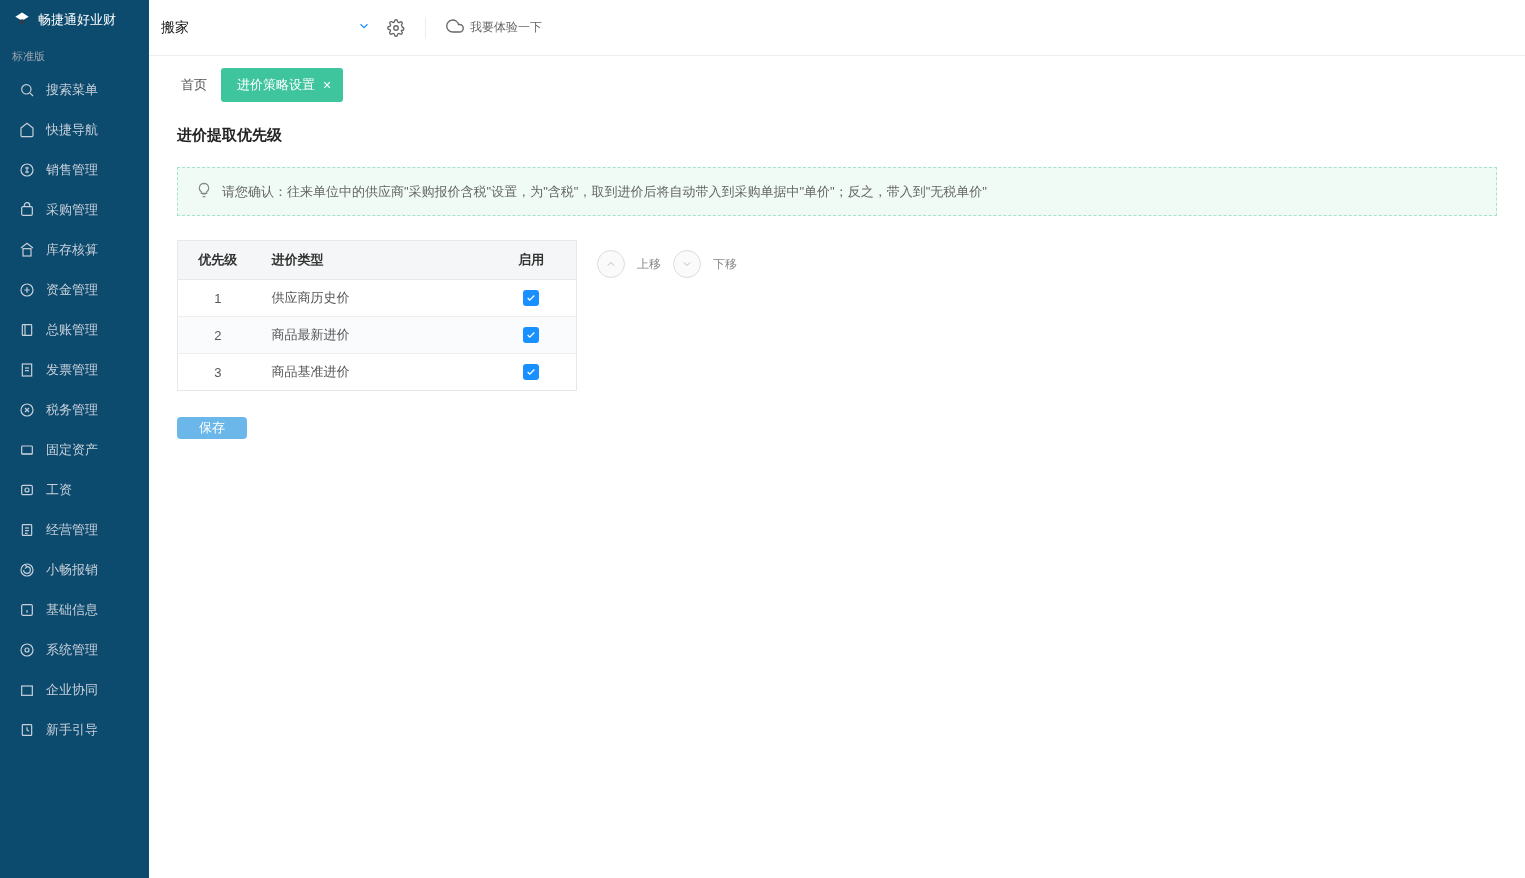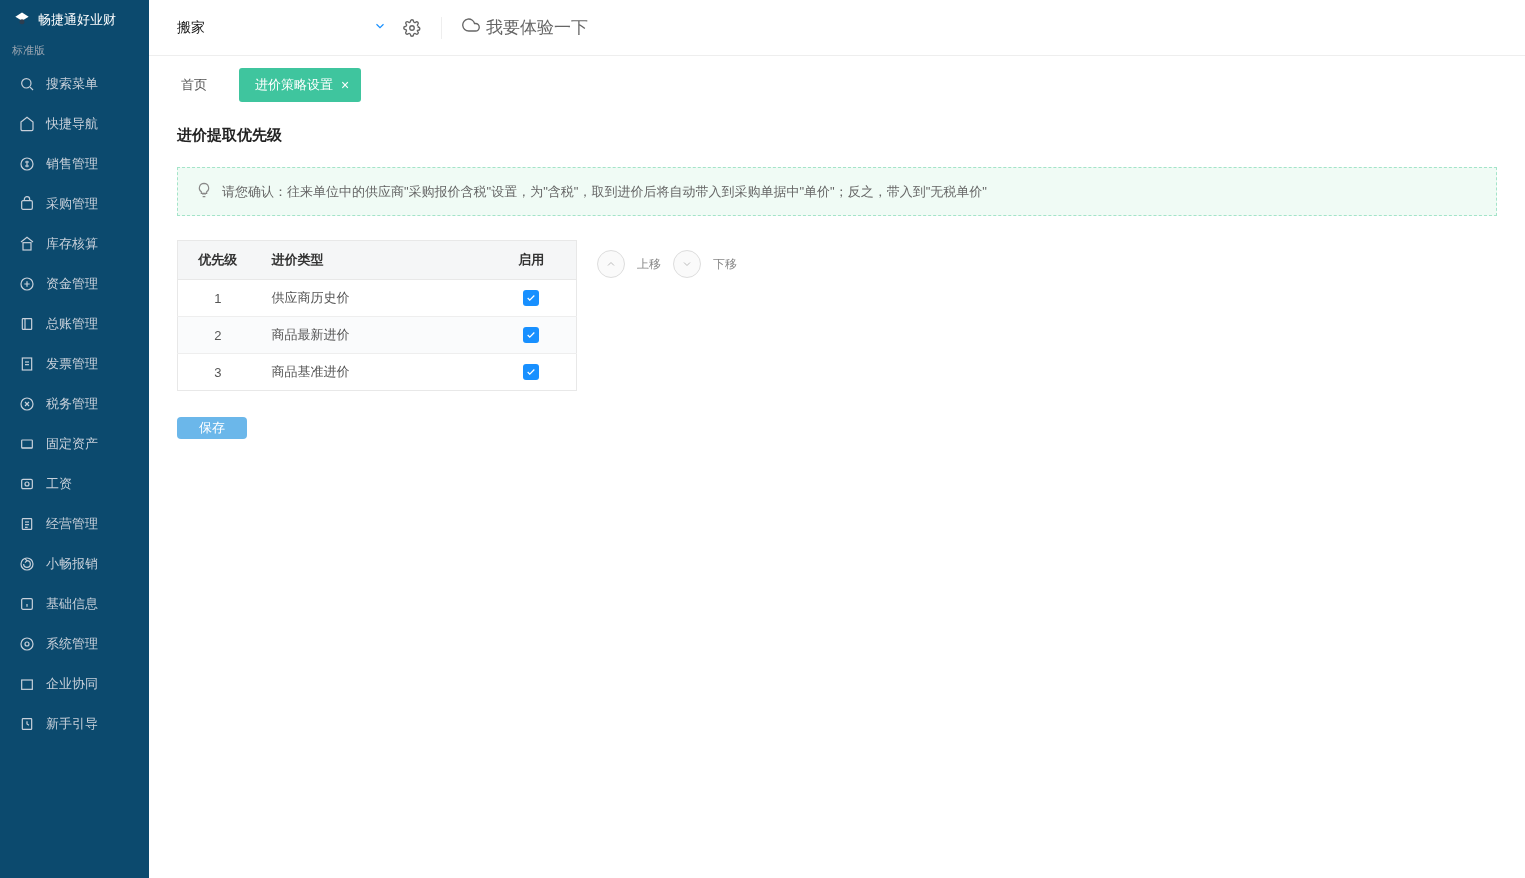--- a/index.html
+++ b/index.html
@@ -6,42 +6,42 @@
     body { font-family: -apple-system, "Microsoft YaHei", "PingFang SC", sans-serif; font-size: 13px; color: #333; background: #fff; }
     
     .app { display: flex; height: 878px; }
     
     
     .sidebar { width: 149px; background: #0c4a6e; color: #c8d0da; flex-shrink: 0; }
     .logo-area { padding: 10px 12px 6px; }
     .logo-row { display: flex; align-items: center; gap: 6px; }
     .logo-icon { width: 20px; height: 20px; display: inline-flex; align-items: center; justify-content: center; }
     .logo-text { font-size: 13px; color: #fff; font-weight: 500; }
-    .logo-sub { font-size: 11px; color: #9aa5b1; margin-top: 13px; }
+    .logo-sub { font-size: 11px; color: #9aa5b1; margin-top: 19px; }
     
     .menu { list-style: none; }
     .menu-item { display: flex; align-items: center; gap: 10px; padding: 11px 18px; cursor: pointer; color: #c8d0da; }
     .menu-item.active { background: #1890ff; color: #fff; }
     .menu-icon { width: 18px; height: 18px; display: inline-flex; align-items: center; justify-content: center; flex-shrink: 0; }
     .menu-label { font-size: 13px; }
     
     
     .main { flex: 1; display: flex; flex-direction: column; background: #fff; }
     
     
-    .topbar { height: 56px; border-bottom: 1px solid #eee; display: flex; align-items: center; padding: 0 28px; gap: 16px; }
+    .topbar { height: 56px; border-bottom: 1px solid #eee; display: flex; align-items: center; padding: 0 12px; gap: 16px; }
     .dropdown { display: flex; align-items: center; gap: 10px; cursor: pointer; min-width: 210px; justify-content: space-between; }
     .dropdown-text { color: #111; font-size: 14px; }
     .chevron-icon { color: #1890ff; }
     .topbar-divider { width: 1px; height: 22px; background: #eee; margin: 0 4px; }
-    .topbar-action { display: flex; align-items: center; gap: 6px; cursor: pointer; color: #666; font-size: 17px; }
+    .topbar-action { display: flex; align-items: center; gap: 6px; cursor: pointer; color: #666; font-size: 12px; }
     .gear-btn { color: #666; cursor: pointer; display: inline-flex; align-items: center; }
     
     
-    .tabs { display: flex; align-items: center; padding: 12px 18px 0; gap: 18px; }
+    .tabs { display: flex; align-items: center; padding: 12px 18px 0; gap: 0; }
     .tab { padding: 8px 14px; font-size: 13px; color: #555; cursor: pointer; border-radius: 3px; }
     .tab.active { background: #3fc59e; color: #fff; display: flex; align-items: center; gap: 8px; padding: 8px 12px 8px 16px; }
     .tab-close { font-size: 14px; cursor: pointer; }
     
     
     .content { padding: 24px 28px; }
     .page-title { font-size: 15px; font-weight: 600; color: #222; margin-bottom: 22px; }
     
     .alert { border: 1px dashed #a4e4c9; background: #f0fbf5; padding: 14px 18px; display: flex; align-items: center; gap: 10px; color: #666; font-size: 13px; margin-bottom: 24px; }
     .alert-icon { color: #888; flex-shrink: 0; }

